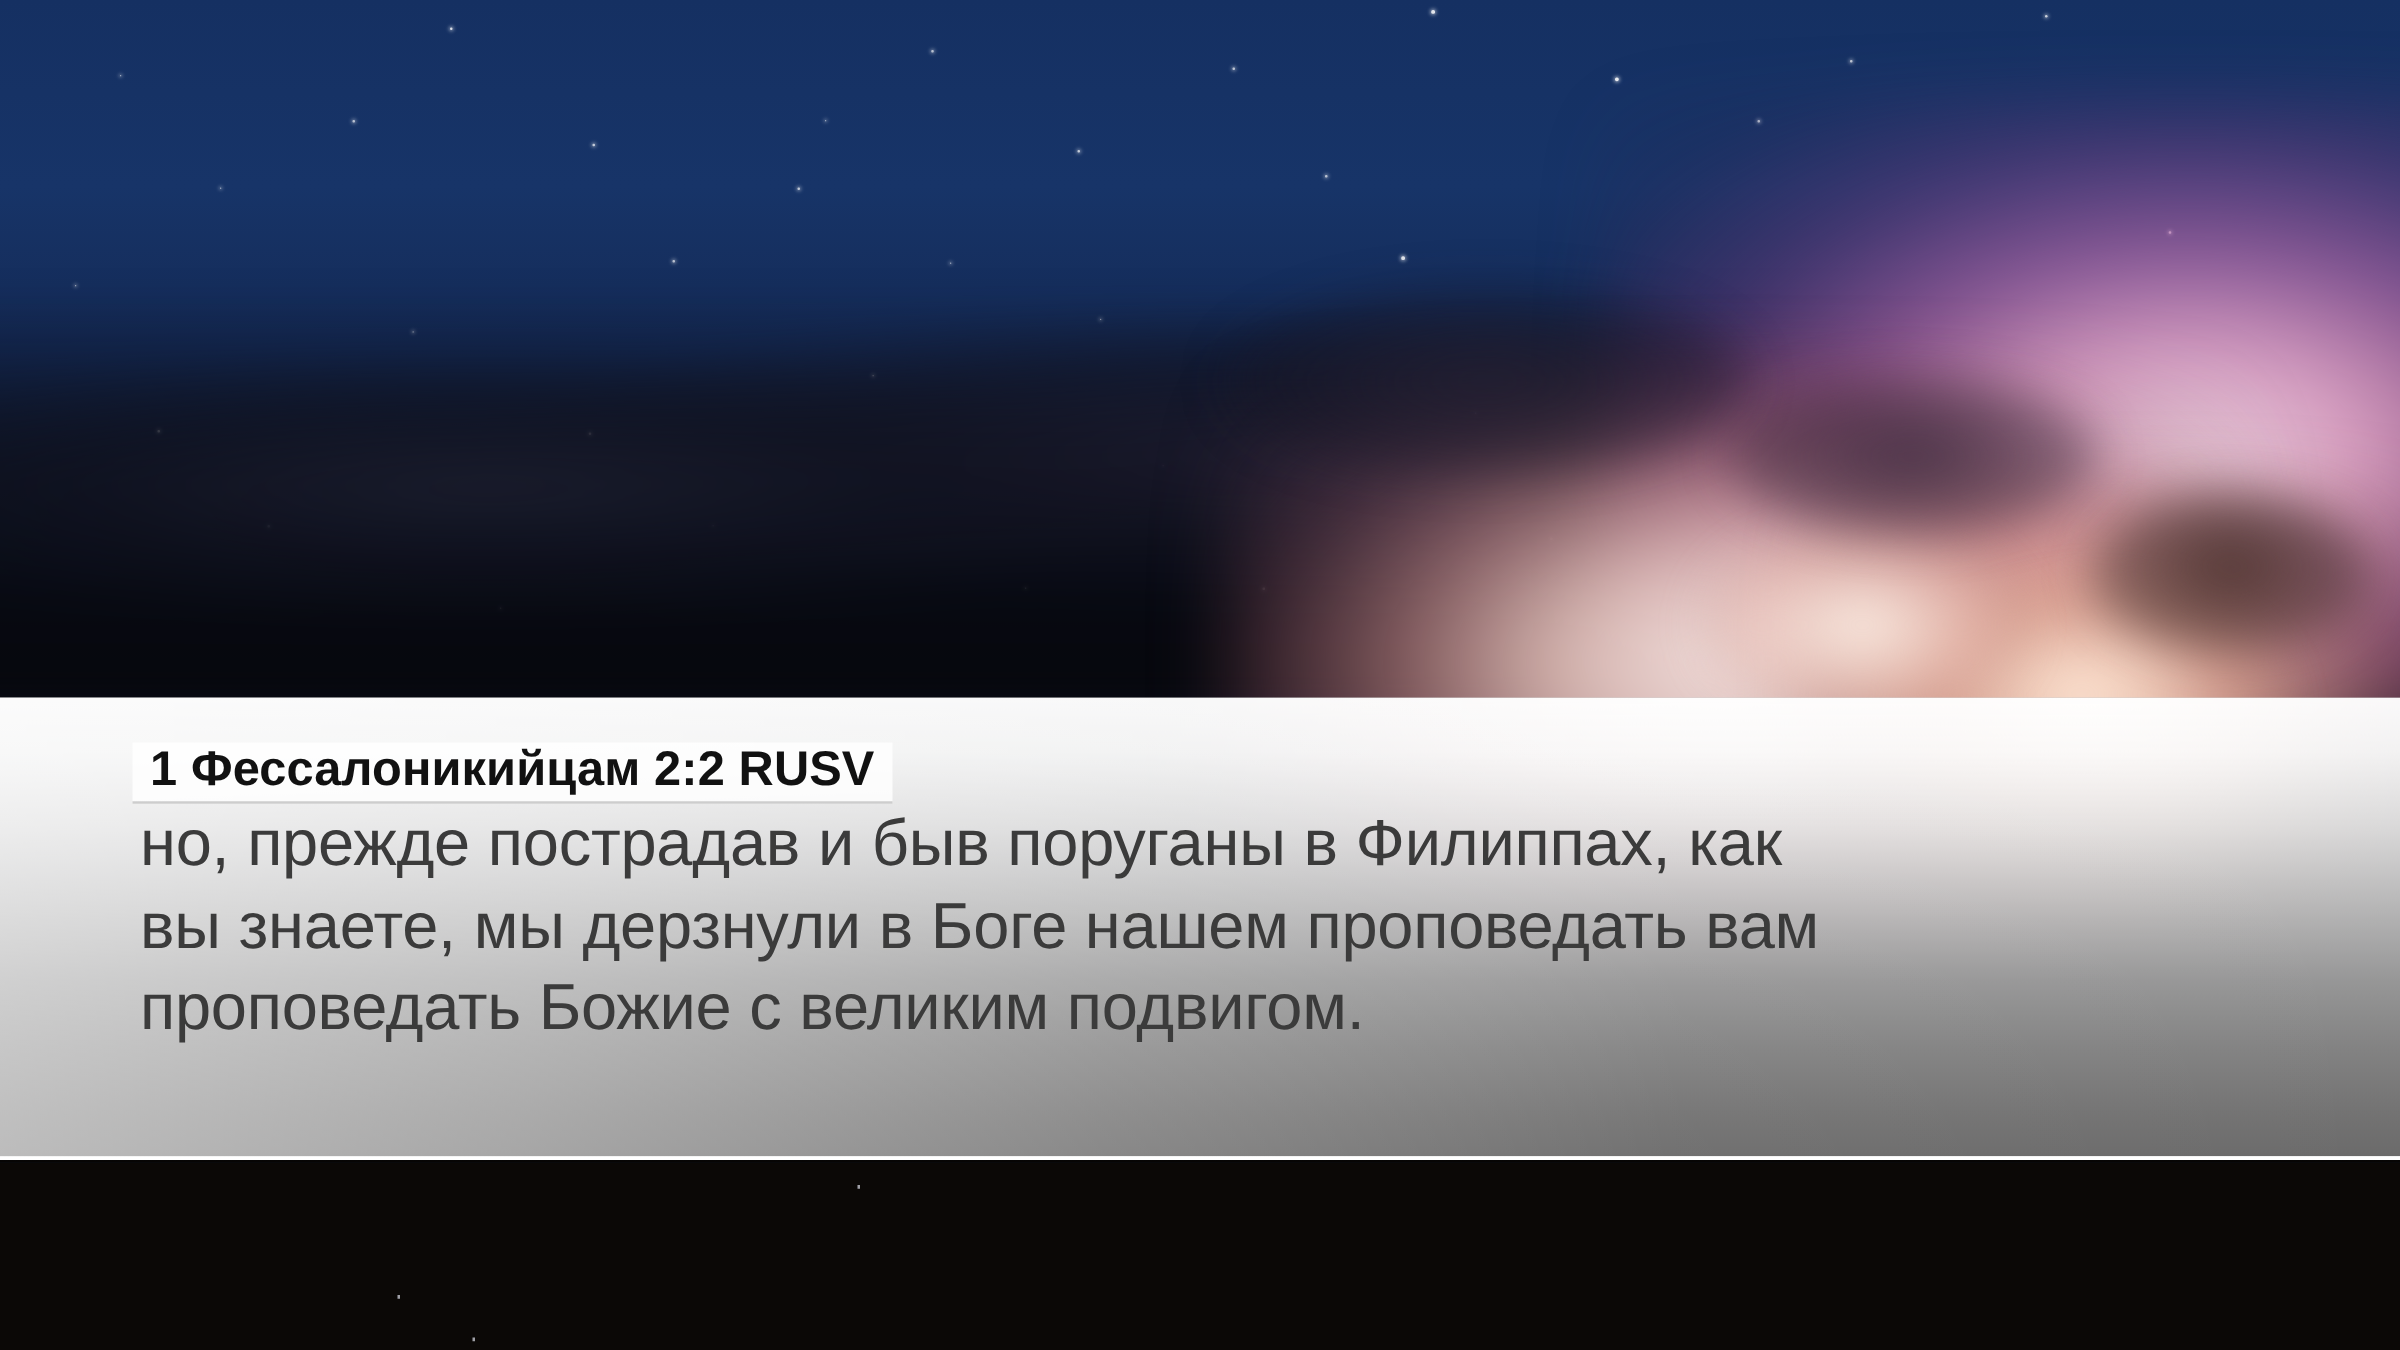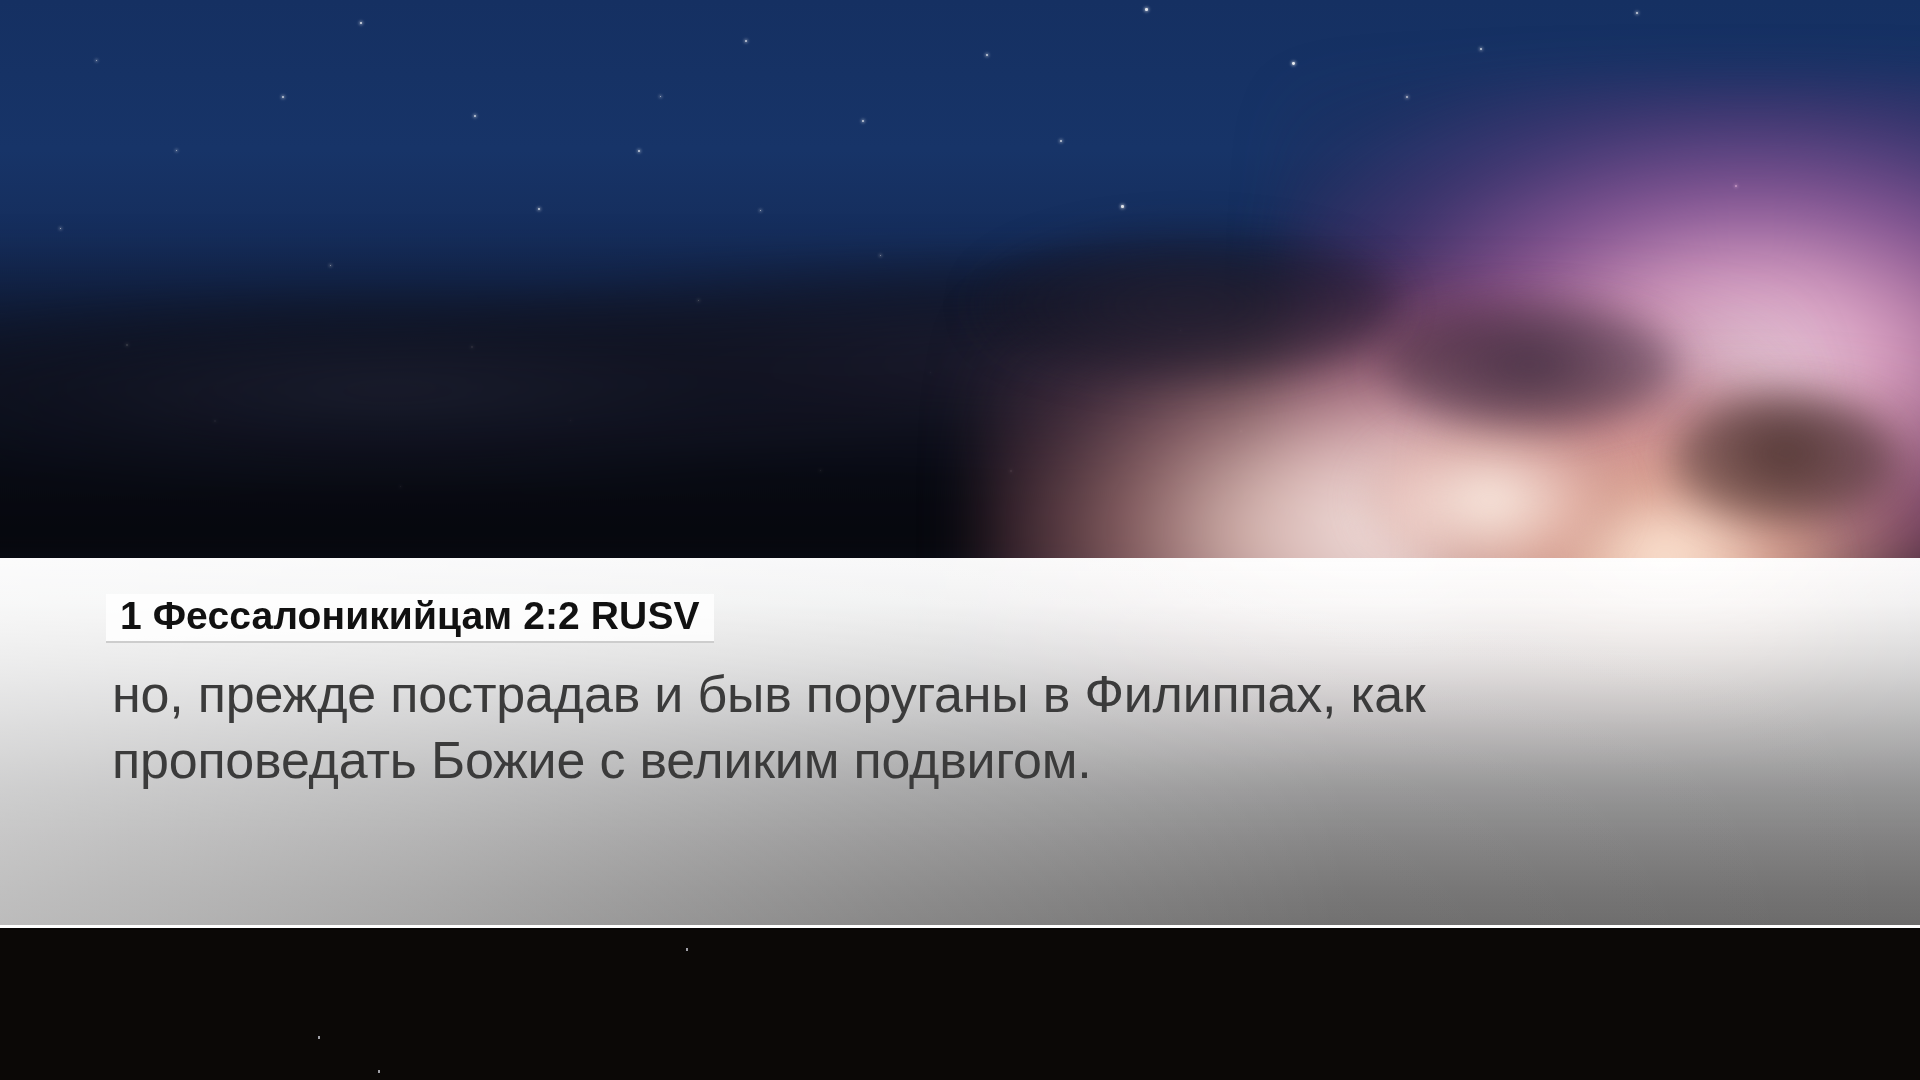--- a/index.html
+++ b/index.html
@@ -210,21 +210,20 @@
   .reference {
     font-size: 39px;
     font-weight: bold;
     color: #111111;
     letter-spacing: 0.1px;
     line-height: 1.05;
     white-space: nowrap;
   }
 
   .verse {
-    margin-top: 19px;
     font-size: 52px;
     line-height: 1.265;
     color: #3b3b3b;
     max-width: 1672px;
     letter-spacing: -0.2px;
   }
   .verse-line { white-space: nowrap; }
 </style>
 </head>
 <body>
@@ -295,20 +294,21 @@
 
   <div class="caption-panel">
     <div class="caption-inner">
 
       <div class="reference-wrap">
         <div class="reference">1 Фессалоникийцам 2:2 RUSV</div>
       </div>
 
       <div class="verse">
         <div class="verse-line">но, прежде пострадав и быв поруганы в Филиппах, как</div>
+        <div class="verse-line">вы знаете, мы дерзнули в Боге нашем проповедать вам</div>
         <div class="verse-line">проповедать Божие с великим подвигом.</div>
       </div>
 
     </div>
   </div>
 
   <div class="bottom-strip">
     <span class="nstar" style="left:318px; top:106px;"></span>
     <span class="nstar" style="left:378px; top:140px;"></span>
     <span class="nstar" style="left:686px; top:18px;"></span>

